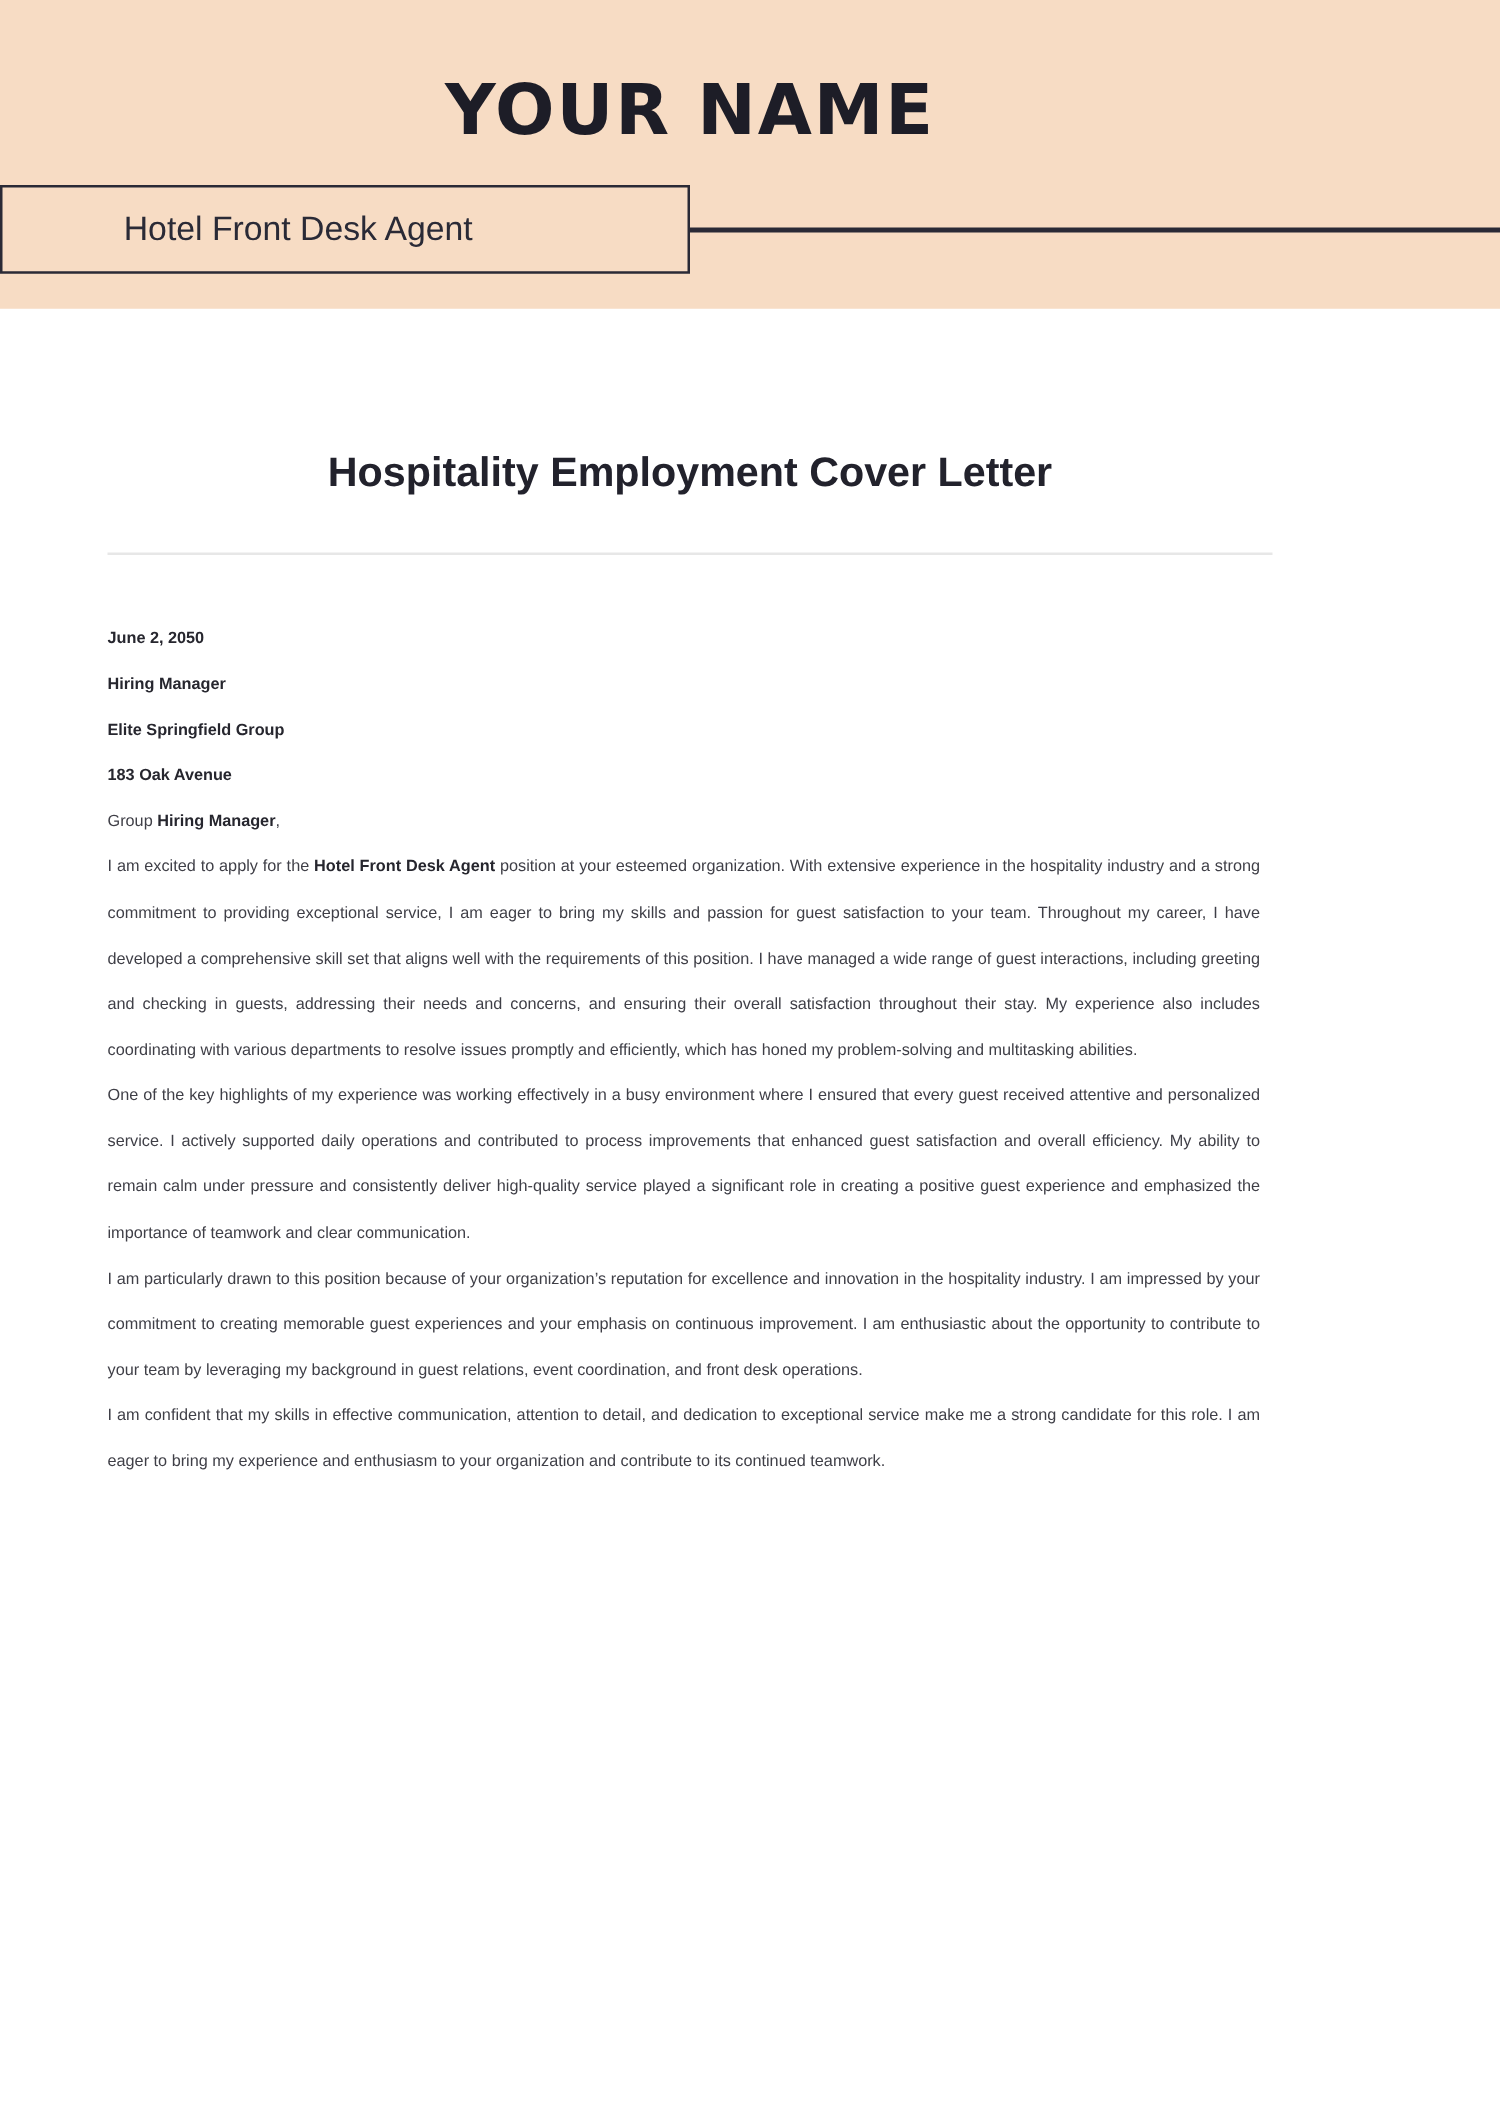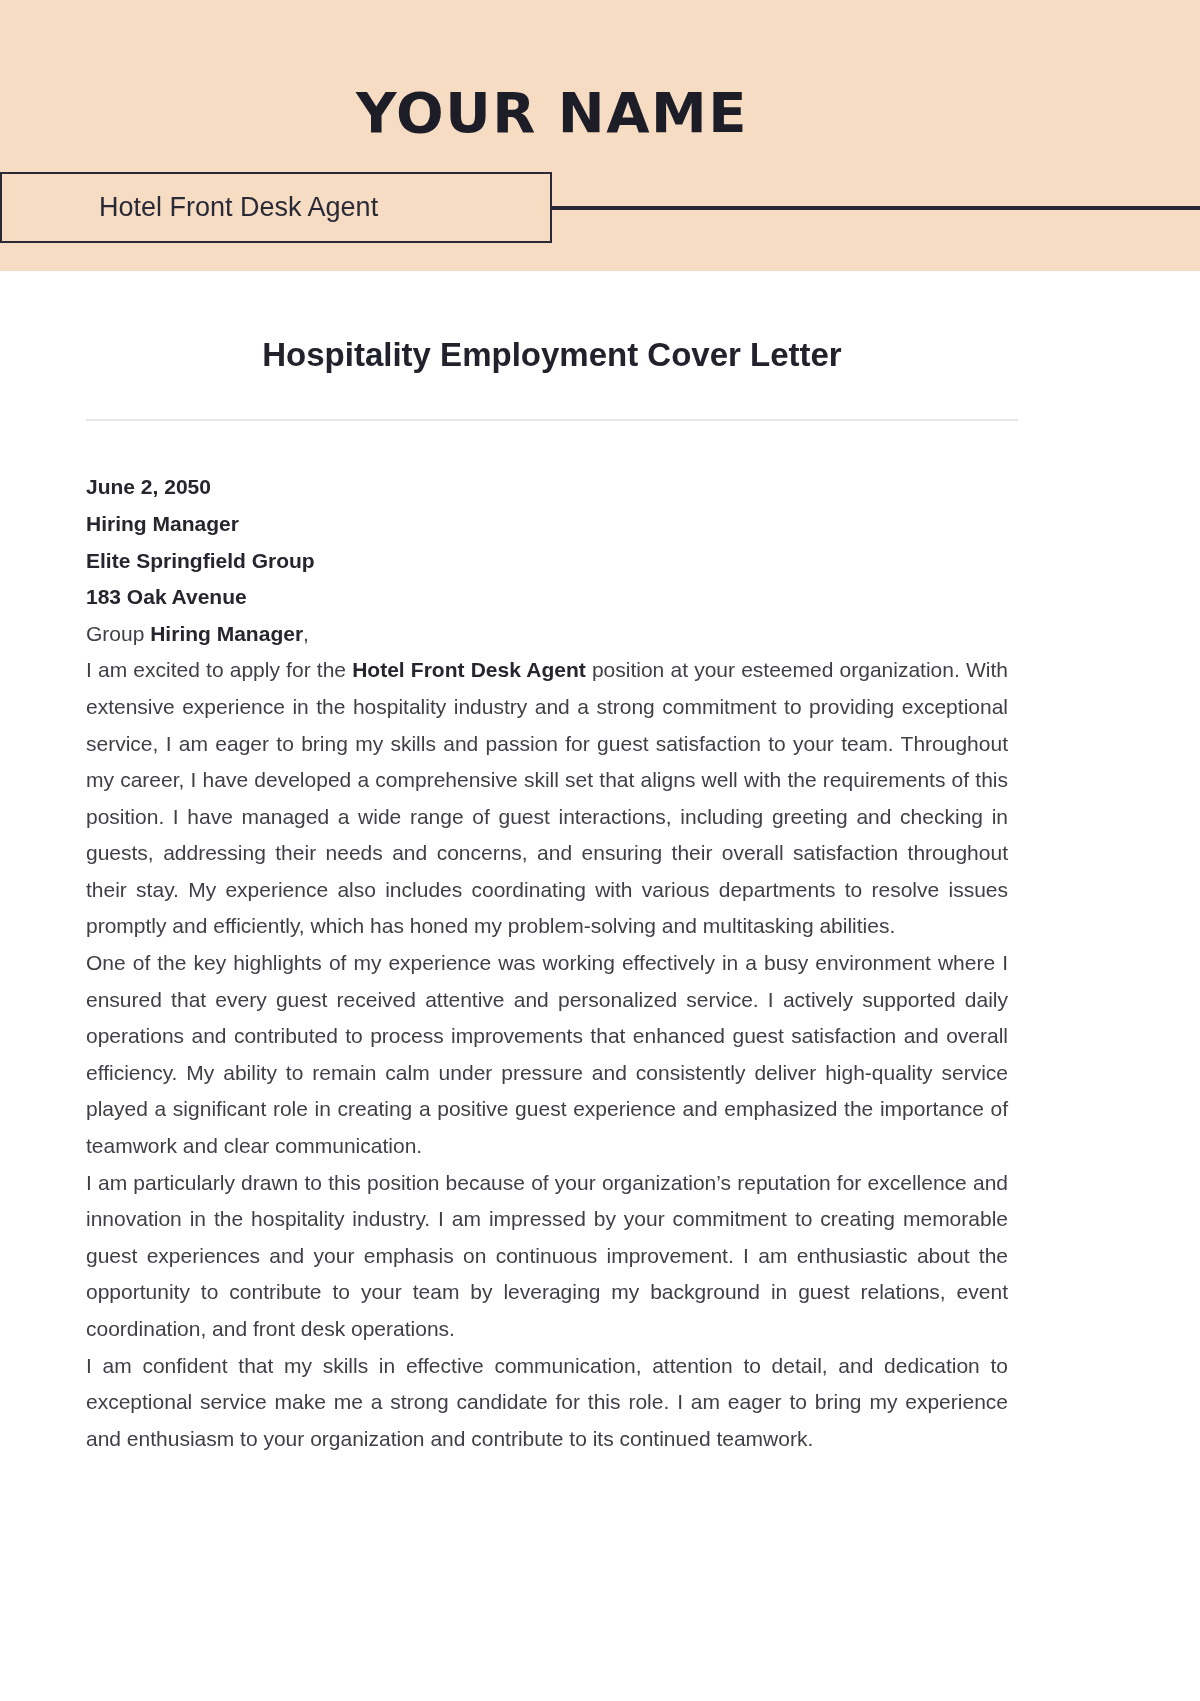--- a/index.html
+++ b/index.html
@@ -18,21 +18,21 @@
   .page {
     width: 1200px;
     height: 1701px;
     overflow: hidden;
     background: #ffffff;
   }
 
   
   .letterhead {
     background: #f7dcc4;
-    padding-top: 82px;
+    padding-top: 58px;
     padding-bottom: 28px;
   }
   .name-wrap {
     width: 1104px;
     text-align: center;
   }
   .name {
     margin: 0;
     font-family: "DejaVu Sans", "Liberation Sans", sans-serif;
     font-size: 56px;
@@ -62,38 +62,38 @@
     background: #2a2a36;
   }
 
   
   .content {
     width: 932px;
     margin-left: 86px;
   }
   .doc-title {
     margin: 0;
-    padding-top: 63px;
+    padding-top: 110px;
     text-align: center;
     font-size: 33px;
     line-height: 1.3;
     font-weight: 700;
     color: #22222c;
     font-family: "Liberation Sans", sans-serif;
   }
   .title-divider {
     border: none;
     border-top: 2px solid #e7e7e7;
     margin: 42px 0 0 0;
     width: 932px;
   }
   .letter {
     margin-top: 48px;
     width: 922px;
-    font-size: 21px;
+    font-size: 13px;
     line-height: 36.6px;
   }
   .letter p {
     margin: 0;
   }
   .addr {
     font-weight: 700;
     color: #26262e;
   }
   .salutation strong,

